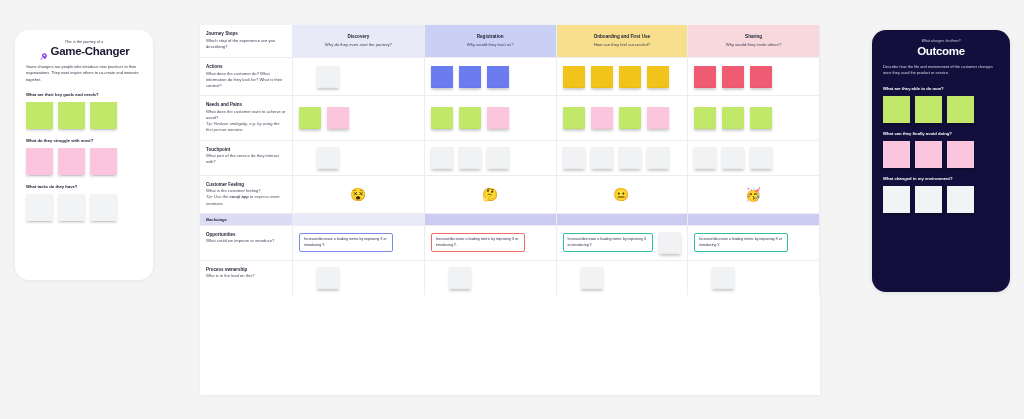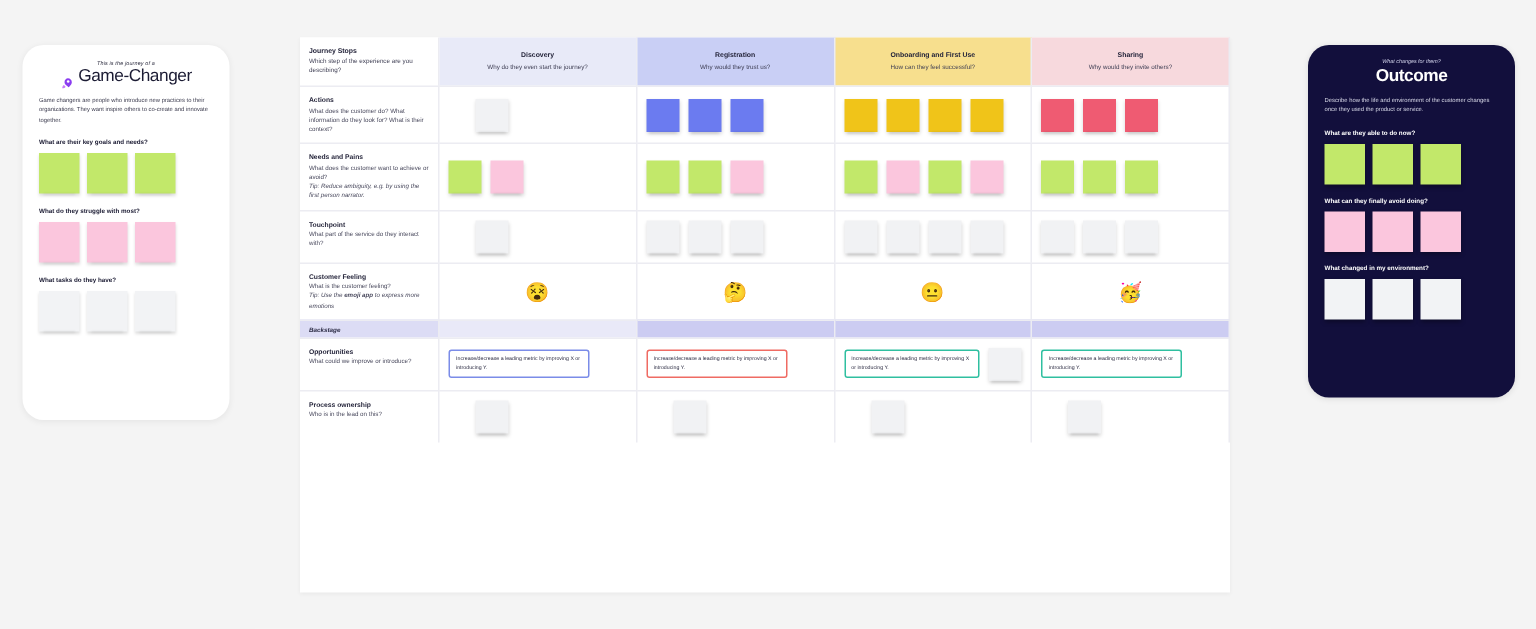--- a/index.html
+++ b/index.html
@@ -28,21 +28,21 @@
   .persona-eyebrow {
     font-size: 3.6px; text-align: center; color: #2a2a3d;
     font-style: italic; letter-spacing: .1px; margin-bottom: 1px;
   }
   .persona-title-row {
     display: flex; align-items: center; justify-content: center;
     gap: 3px; margin-bottom: 7px;
   }
   .persona-logo { width: 9px; height: 9px; position: relative; flex: none; }
   .persona-title {
-    font-size: 11.5px; font-weight: normal; color: #1b1b33;
+    font-size: 11.5px; font-weight: bold; color: #1b1b33;
     letter-spacing: -0.3px;
   }
   .persona-desc {
     font-size: 3.9px; line-height: 1.65; color: #3a3a4d;
     margin-bottom: 9px;
   }
   .persona-q {
     font-size: 4.2px; font-weight: bold; color: #1b1b33;
     margin-bottom: 5px;
   }
@@ -134,21 +134,21 @@
   .opp-blue  { border-color: #7b8ce8; }
   .opp-red   { border-color: #ef6b63; }
   .opp-teal  { border-color: #2fbfa0; }
 
   .row-7 { min-height: 24px; }
 
   
   .outcome {
     position: absolute;
     left: 872px; top: 30px;
-    width: 138px; height: 235px;
+    width: 138px; height: 262px;
     background: #120f3c;
     border-radius: 14px;
     padding: 9px 11px;
     box-shadow: 0 1px 4px rgba(0,0,0,0.10);
   }
   .o-eyebrow {
     font-size: 3.6px; text-align:center; color:#cfd0e8; font-style: italic;
     margin-bottom: 2px;
   }
   .o-title {

